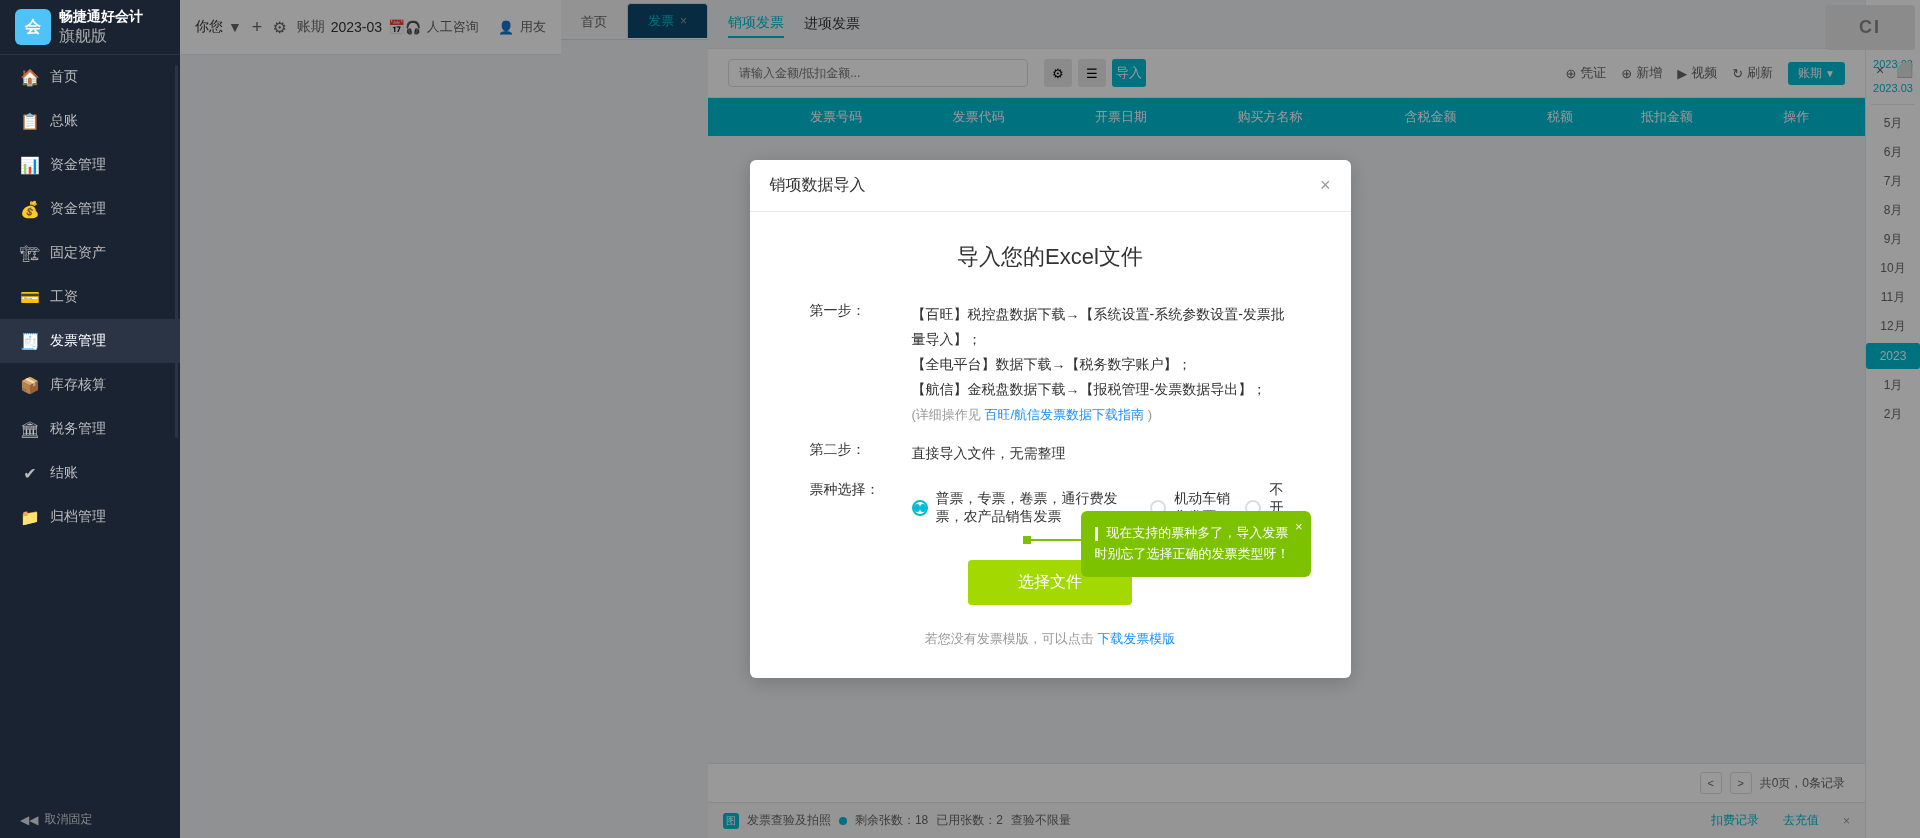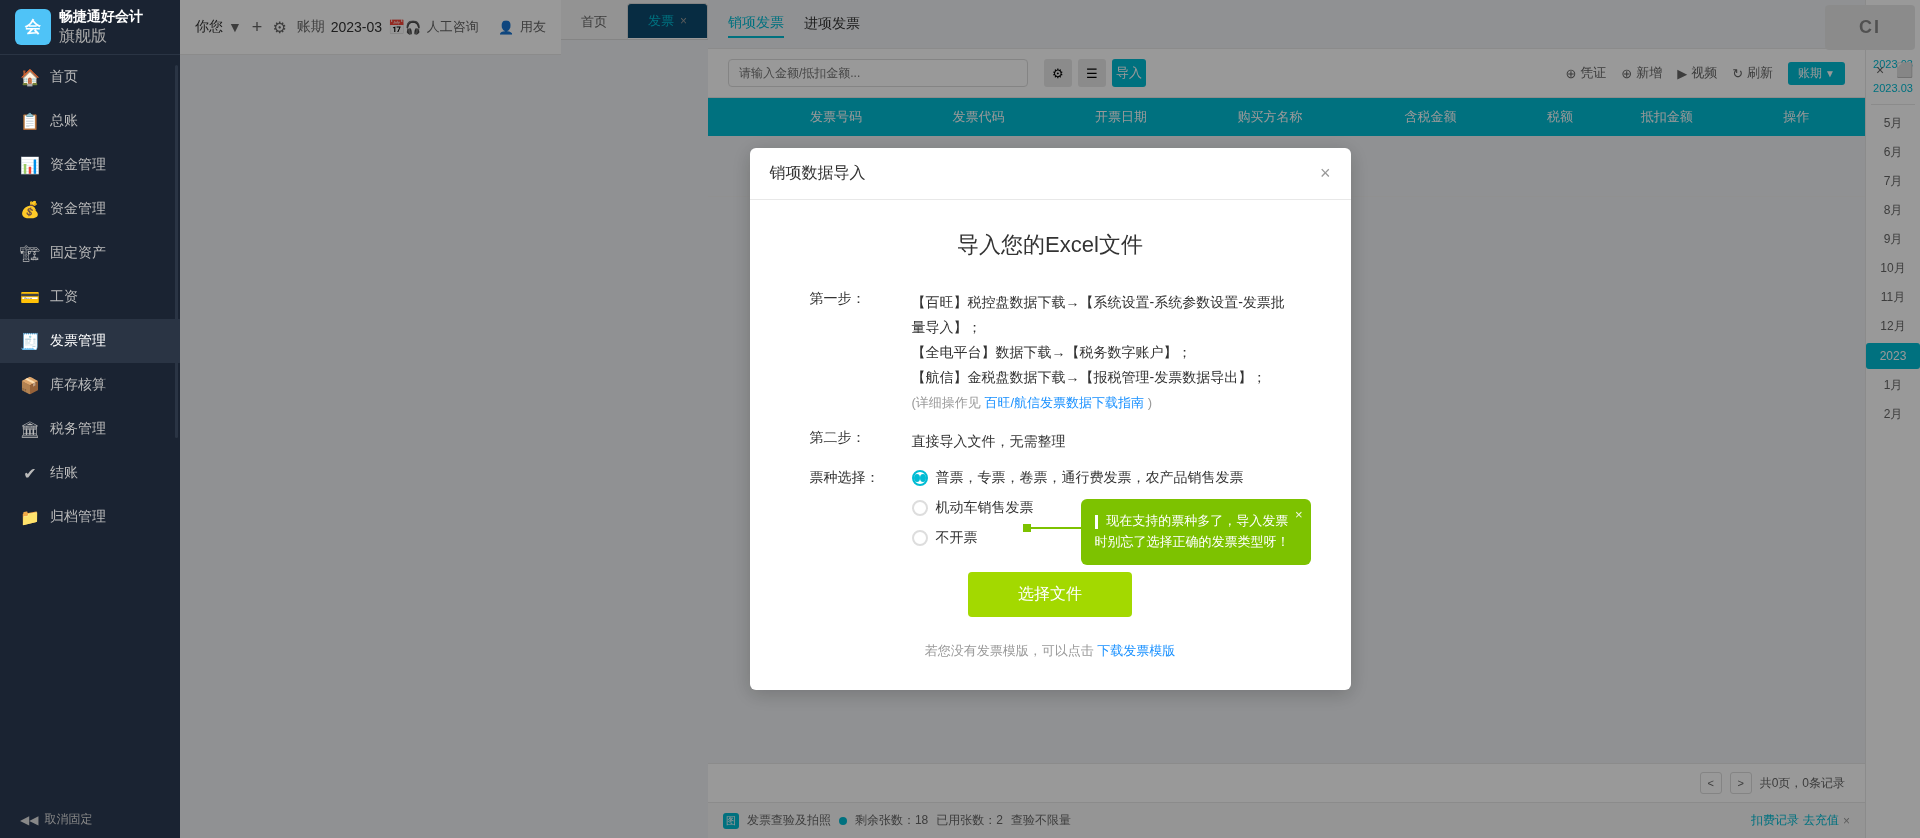--- a/index.html
+++ b/index.html
@@ -66,42 +66,42 @@
     .right-panel-item { padding: 6px 0; font-size: 12px; color: #666; cursor: pointer; text-align: center; width: 100%; display: flex; align-items: center; justify-content: center; }
     .right-panel-item.current-year { background: #00bcd4; color: #fff; border-radius: 3px; margin: 2px 4px; }
     .right-panel-arrows { display: flex; flex-direction: column; align-items: center; gap: 2px; margin-bottom: 5px; }
     .arrow-btn { width: 20px; height: 20px; background: #00bcd4; color: #fff; border-radius: 50%; display: flex; align-items: center; justify-content: center; font-size: 10px; cursor: pointer; }
 
     
     .status-bar { height: 36px; background: #f9f9f9; border-top: 1px solid #e8e8e8; display: flex; align-items: center; padding: 0 15px; font-size: 12px; color: #666; gap: 20px; flex-shrink: 0; }
     .status-bar-left { display: flex; align-items: center; gap: 8px; }
     .status-icon { width: 16px; height: 16px; background: #00bcd4; border-radius: 3px; display: flex; align-items: center; justify-content: center; color: #fff; font-size: 10px; }
     .status-dot { width: 8px; height: 8px; background: #00bcd4; border-radius: 50%; }
-    .status-bar-right { margin-left: auto; display: flex; align-items: center; gap: 4px; }
+    .status-bar-right { margin-left: auto; display: flex; align-items: center; gap: 24px; }
     .status-link { color: #00bcd4; cursor: pointer; }
     .status-close { color: #999; cursor: pointer; }
 
     
     .pagination { display: flex; align-items: center; gap: 8px; }
     .page-btn { width: 22px; height: 22px; border: 1px solid #ddd; background: #fff; border-radius: 3px; display: flex; align-items: center; justify-content: center; font-size: 11px; cursor: pointer; color: #666; }
 
     
     .modal-overlay { position: absolute; top: 0; left: 0; right: 0; bottom: 0; background: rgba(0,0,0,0.4); display: flex; align-items: center; justify-content: center; z-index: 1000; }
     .modal { background: #fff; border-radius: 6px; width: 601px; max-height: 580px; box-shadow: 0 4px 20px rgba(0,0,0,0.2); display: flex; flex-direction: column; position: relative; }
     .modal-header { display: flex; align-items: center; justify-content: space-between; padding: 15px 20px; border-bottom: 1px solid #e8e8e8; }
     .modal-title { font-size: 16px; color: #333; font-weight: 500; }
     .modal-close { color: #999; cursor: pointer; font-size: 18px; }
     .modal-body { padding: 30px 60px; flex: 1; overflow-y: auto; }
     .modal-main-title { text-align: center; font-size: 22px; color: #333; margin-bottom: 30px; }
     .step-row { display: flex; align-items: flex-start; margin-bottom: 15px; gap: 32px; }
     .step-label { font-size: 14px; color: #333; min-width: 70px; flex-shrink: 0; font-weight: 500; }
     .step-content { font-size: 14px; color: #333; line-height: 1.8; }
     .step-link { color: #1890ff; cursor: pointer; text-decoration: none; }
     .step-note { color: #999; font-size: 13px; }
-    .radio-group { display: flex; flex-direction: column; gap: 12px; margin-top: 0; }
+    .radio-group { display: flex; gap: 12px; margin-top: 0; }
     .radio-item { display: flex; align-items: center; gap: 8px; font-size: 14px; color: #333; cursor: pointer; }
     .radio-circle { width: 16px; height: 16px; border-radius: 50%; border: 2px solid #ddd; display: flex; align-items: center; justify-content: center; flex-shrink: 0; }
     .radio-circle.checked { border-color: #00bcd4; }
     .radio-circle.checked::after { content: ''; width: 8px; height: 8px; background: #00bcd4; border-radius: 50%; }
     .select-file-btn { display: block; margin: 25px auto; background: #a3d900; color: #fff; border: none; border-radius: 4px; padding: 12px 50px; font-size: 16px; cursor: pointer; }
     .modal-footer-note { text-align: center; font-size: 13px; color: #999; margin-top: 10px; }
     .modal-footer-link { color: #1890ff; cursor: pointer; }
     .frame-btn { width: 20px; height: 20px; display: flex; align-items: center; justify-content: center; color: #666; cursor: pointer; font-size: 14px; }
 
     

